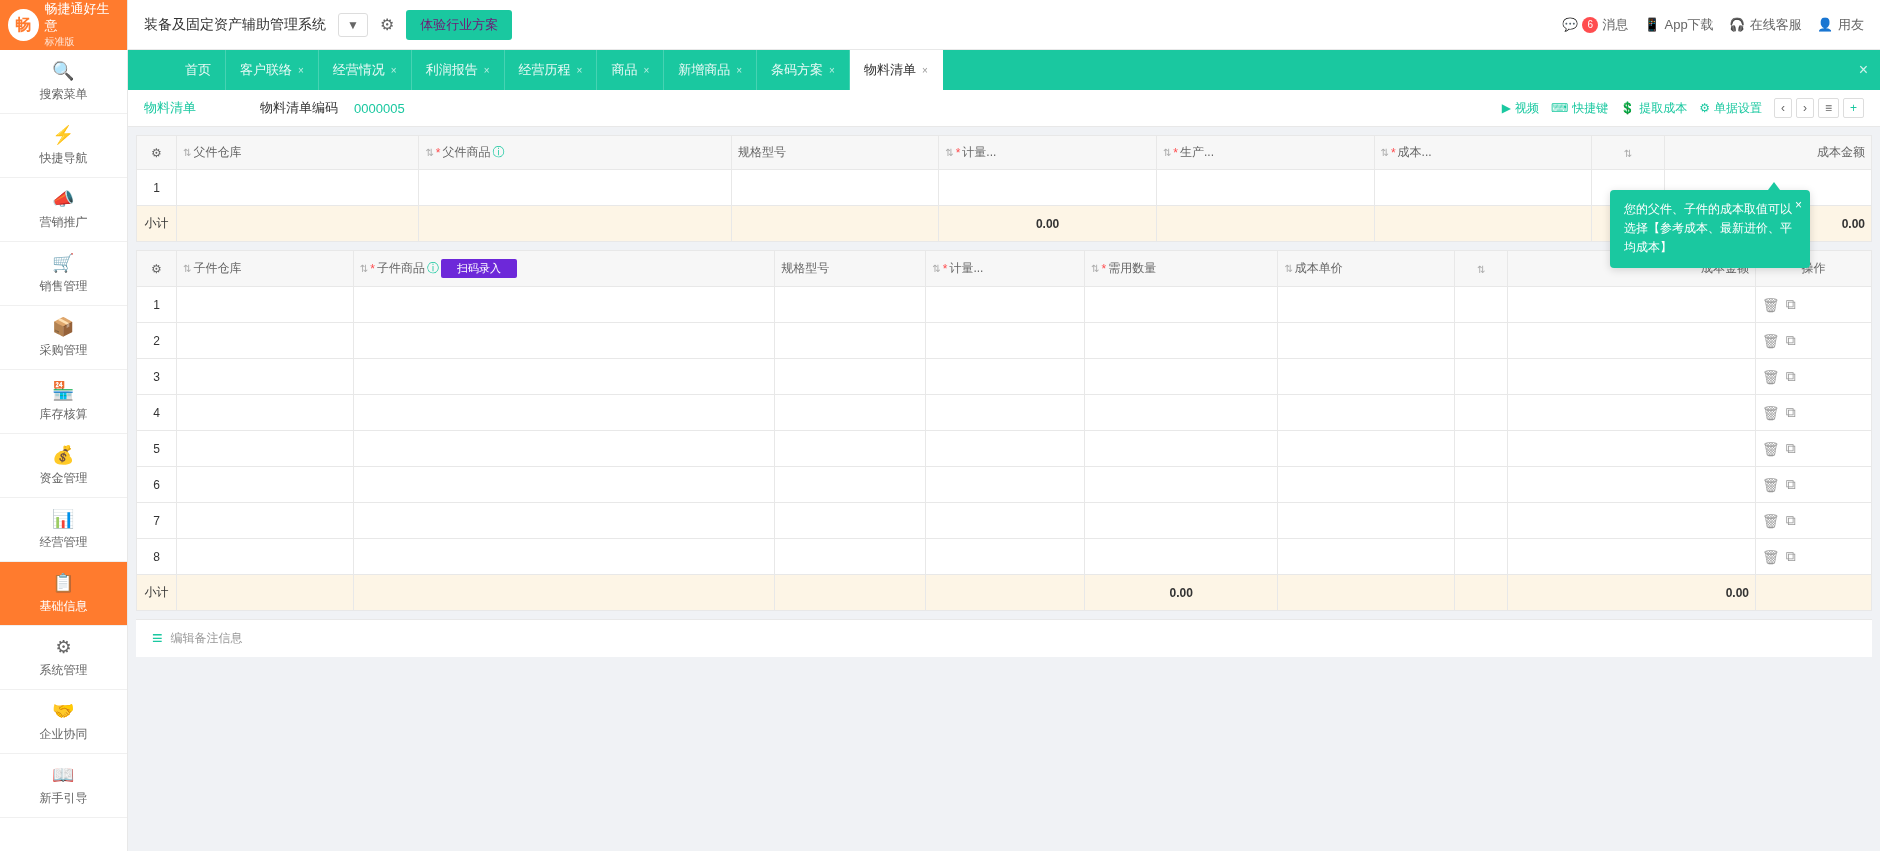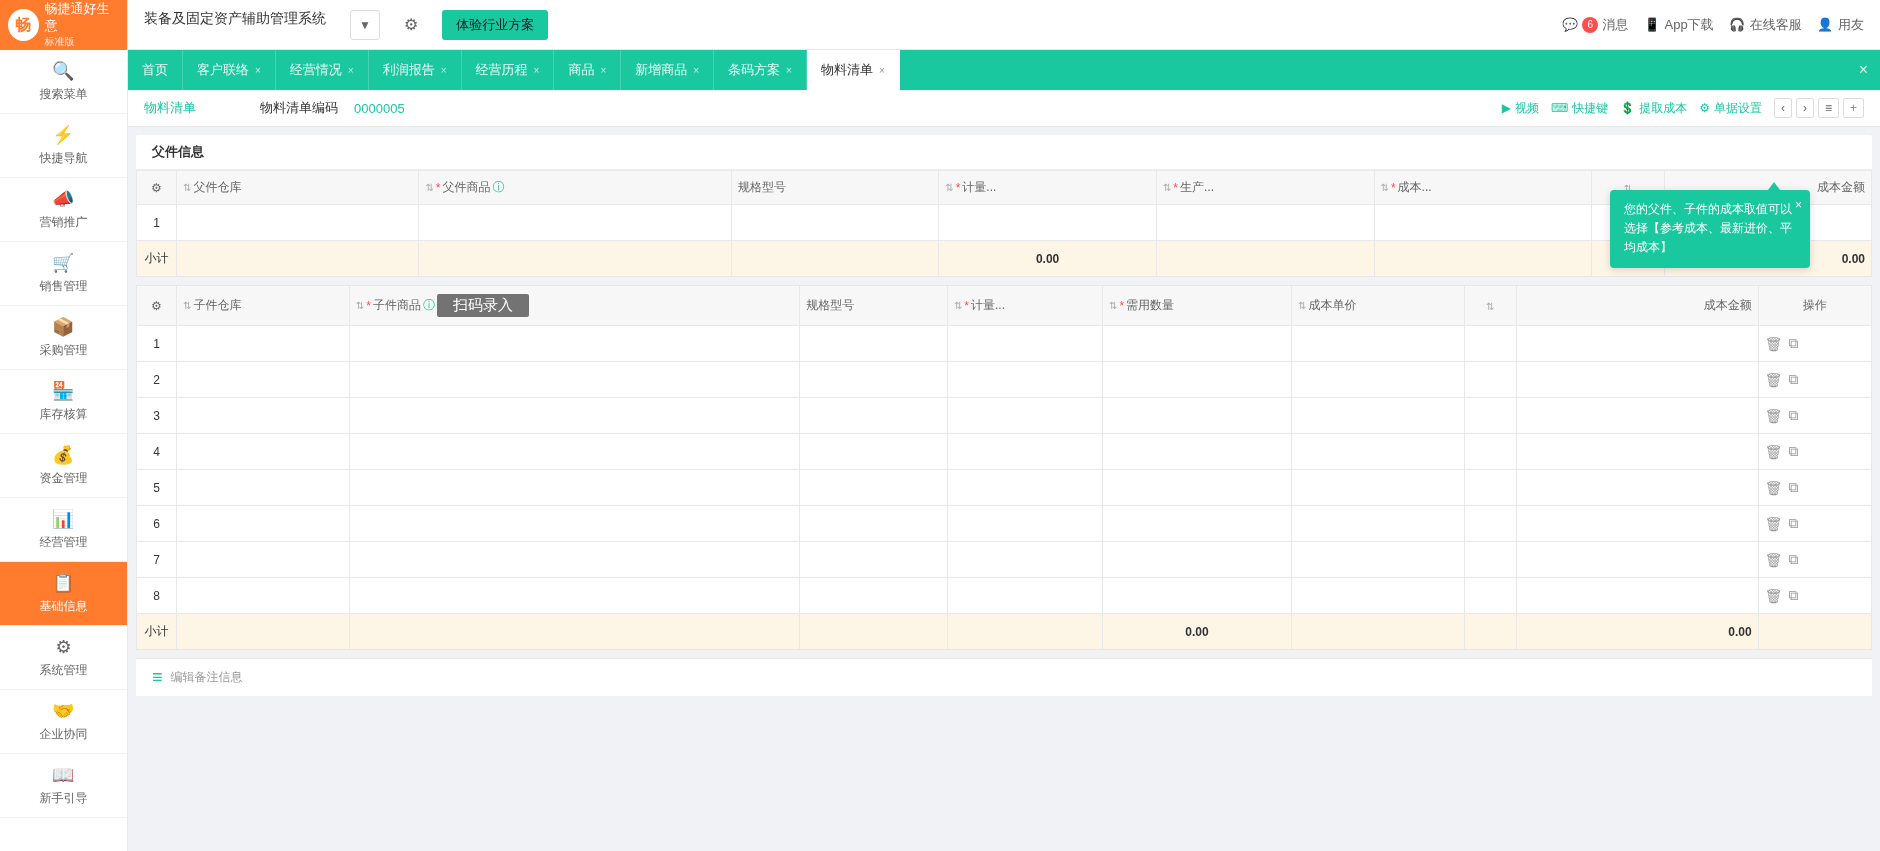--- a/index.html
+++ b/index.html
@@ -56,48 +56,49 @@
     .top-header {
       background: #fff;
       height: 50px;
       display: flex;
       align-items: center;
       justify-content: space-between;
       padding: 0 16px;
       border-bottom: 1px solid #e8e8e8;
       flex-shrink: 0;
     }
-    .top-header-left { display: flex; gap: 24px; }
+    .top-header-left { display: flex; align-items: center; gap: 12px; }
     .system-name { font-size: 14px; color: #333; font-weight: 500; }
     .dropdown-btn {
       border: 1px solid #ddd; background: #fff; padding: 4px 8px;
       border-radius: 3px; cursor: pointer; font-size: 12px; color: #666;
     }
     .gear-btn {
       background: none; border: none; cursor: pointer; color: #666; font-size: 16px;
     }
     .trial-btn {
-      background: #1ac8a0; color: #0f172a; border: none; padding: 6px 14px;
+      background: #1ac8a0; color: #701a75; border: none; padding: 6px 14px;
       border-radius: 3px; cursor: pointer; font-size: 13px;
     }
     .top-header-right { display: flex; align-items: center; gap: 16px; color: #666; font-size: 13px; }
     .top-right-item { display: flex; align-items: center; gap: 4px; cursor: pointer; }
     .badge {
       background: #ff4d4f; color: #fff; border-radius: 50%; width: 16px; height: 16px;
       font-size: 10px; display: flex; align-items: center; justify-content: center;
     }
 
     
     .nav-tabs {
       background: #1ac8a0;
       display: flex;
       align-items: stretch;
       height: 40px;
       flex-shrink: 0;
       overflow: hidden;
+      padding-left: 43px;
     }
     .nav-tab {
       display: flex; align-items: center; padding: 0 14px;
       color: rgba(255,255,255,0.9); font-size: 13px;
       cursor: pointer; white-space: nowrap; gap: 6px;
       border-right: 1px solid rgba(255,255,255,0.2);
     }
     .nav-tab.active { background: #fff; color: #333; }
     .nav-tab .close-x { font-size: 10px; color: rgba(255,255,255,0.7); }
     .nav-tab.active .close-x { color: #999; }
@@ -152,22 +153,22 @@
       font-size: 12px; color: #333;
       height: 36px;
     }
     .subtotal-row td { background: #fdf5e6; font-weight: 500; text-align: center; }
     .row-num { color: #999; text-align: center; width: 40px; }
     .required-mark { color: #ff4d4f; }
     .col-header-inner { display: flex; align-items: center; gap: 2px; }
 
     
     .scan-btn {
-      background: #737373; color: #fff; border: none; padding: 2px 16px;
-      border-radius: 2px; font-size: 15px; cursor: pointer;
+      background: #6d28d9; color: #fff; border: none; padding: 2px 16px;
+      border-radius: 2px; font-size: 11px; cursor: pointer;
     }
 
     
     .action-icons { display: flex; gap: 6px; align-items: center; }
     .action-icon { cursor: pointer; color: #999; font-size: 14px; }
 
     
     .tooltip-box {
       position: absolute;
       background: #1ac8a0;
@@ -377,21 +378,20 @@
         </div>
       </div>
     </div>
 
     <div class="tooltip-box" style="position:absolute; right:70px; top:100px; z-index:200;">
       <span class="tooltip-close">×</span>
       <span>您的父件、子件的成本取值可以选择【参考成本、最新进价、平均成本】</span>
     </div>
 
     <div class="section">
-      <div class="section-title">父件信息</div>
       <table class="data-table">
         <thead>
           <tr>
             <th class="gear-col">⚙</th>
             <th>
               <div class="col-header-inner">
                 <span class="col-sort">⇅</span>
                 <span>父件仓库</span>
               </div>
             </th>

